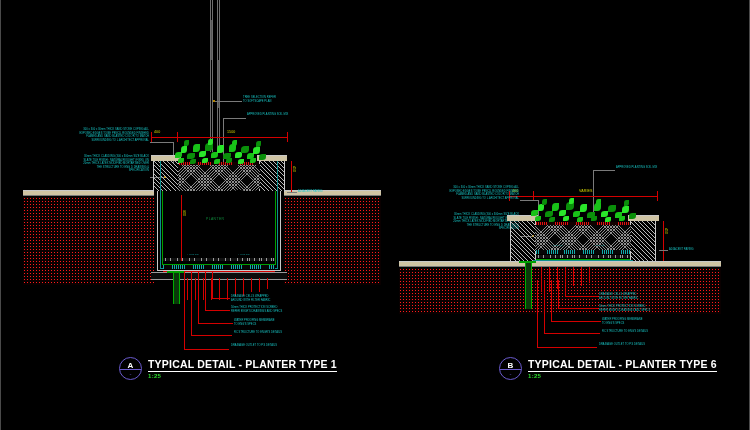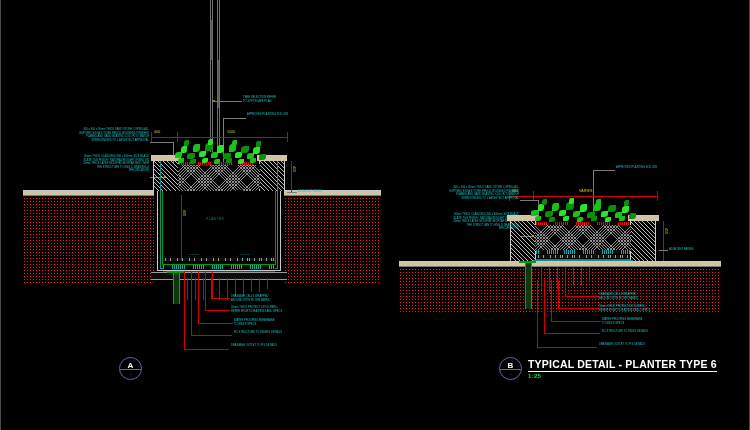--- a/index.html
+++ b/index.html
@@ -289,20 +289,24 @@
     <div class="hline red" style="left:204px;top:310px;width:25px;"></div>
     <div class="vline red" style="left:211px;top:272px;height:27px;"></div>
     <div class="hline red" style="left:211px;top:298px;width:18px;"></div>
   </div>
 
   <div class="titleblock" style="left:118px;top:357px;">
     <div class="tbcircle">
       <span class="tbletter">A</span>
       <span class="tbdash">-</span>
     </div>
+    <div class="tbtext">
+      <div class="tbtitle">TYPICAL DETAIL - PLANTER TYPE 1</div>
+      <div class="tbscale">1:25</div>
+    </div>
   </div>
 
   <div class="abs" style="left:380px;top:0;width:370px;height:395px;">
 
     <div class="note left" style="left:235px;top:166px;width:92px;">APPROVED PLANTING SOIL MIX</div>
     <div class="hline grey" style="left:212px;top:170px;width:22px;"></div>
     <div class="vline grey" style="left:212px;top:170px;height:48px;"></div>
     <div class="dot" style="left:211px;top:216px;"></div>
 
     <div class="hline red" style="left:128px;top:196px;width:148px;"></div>

